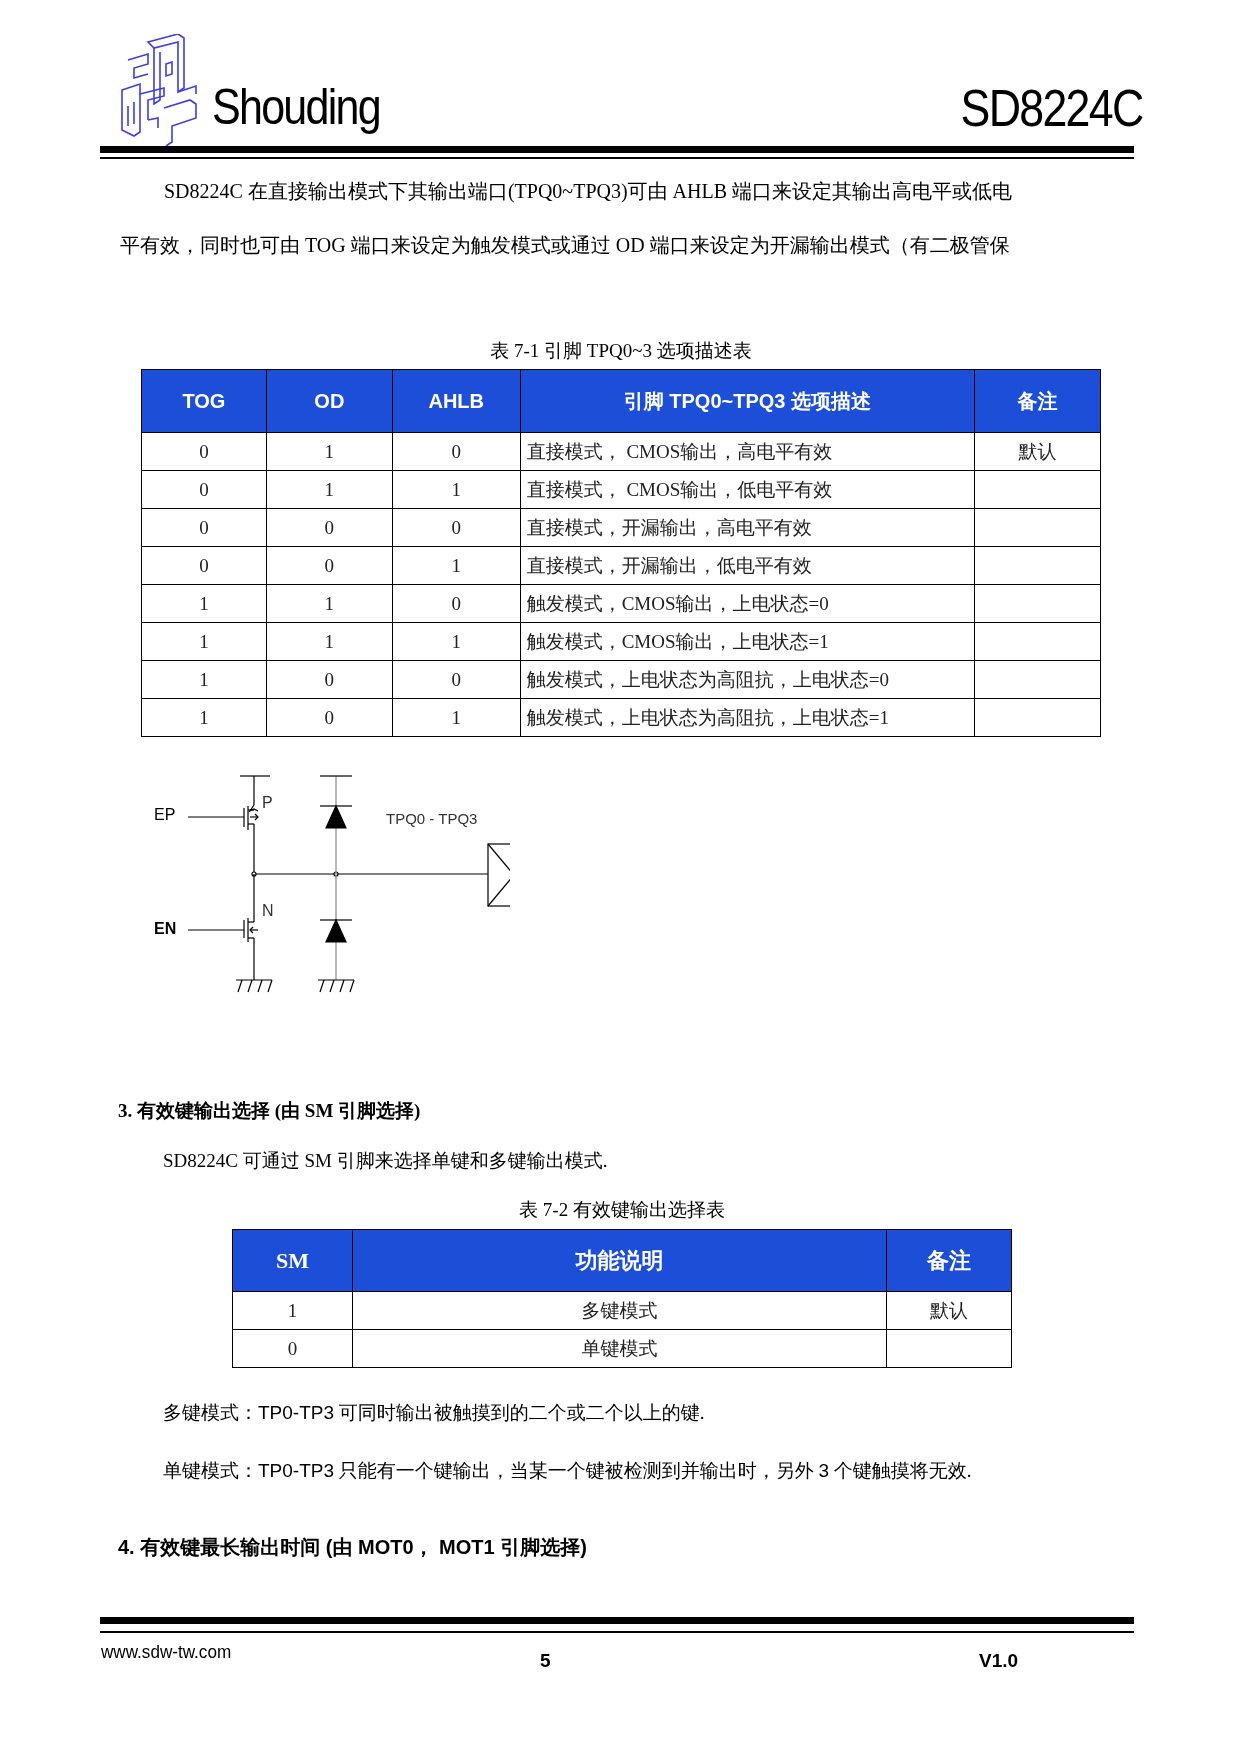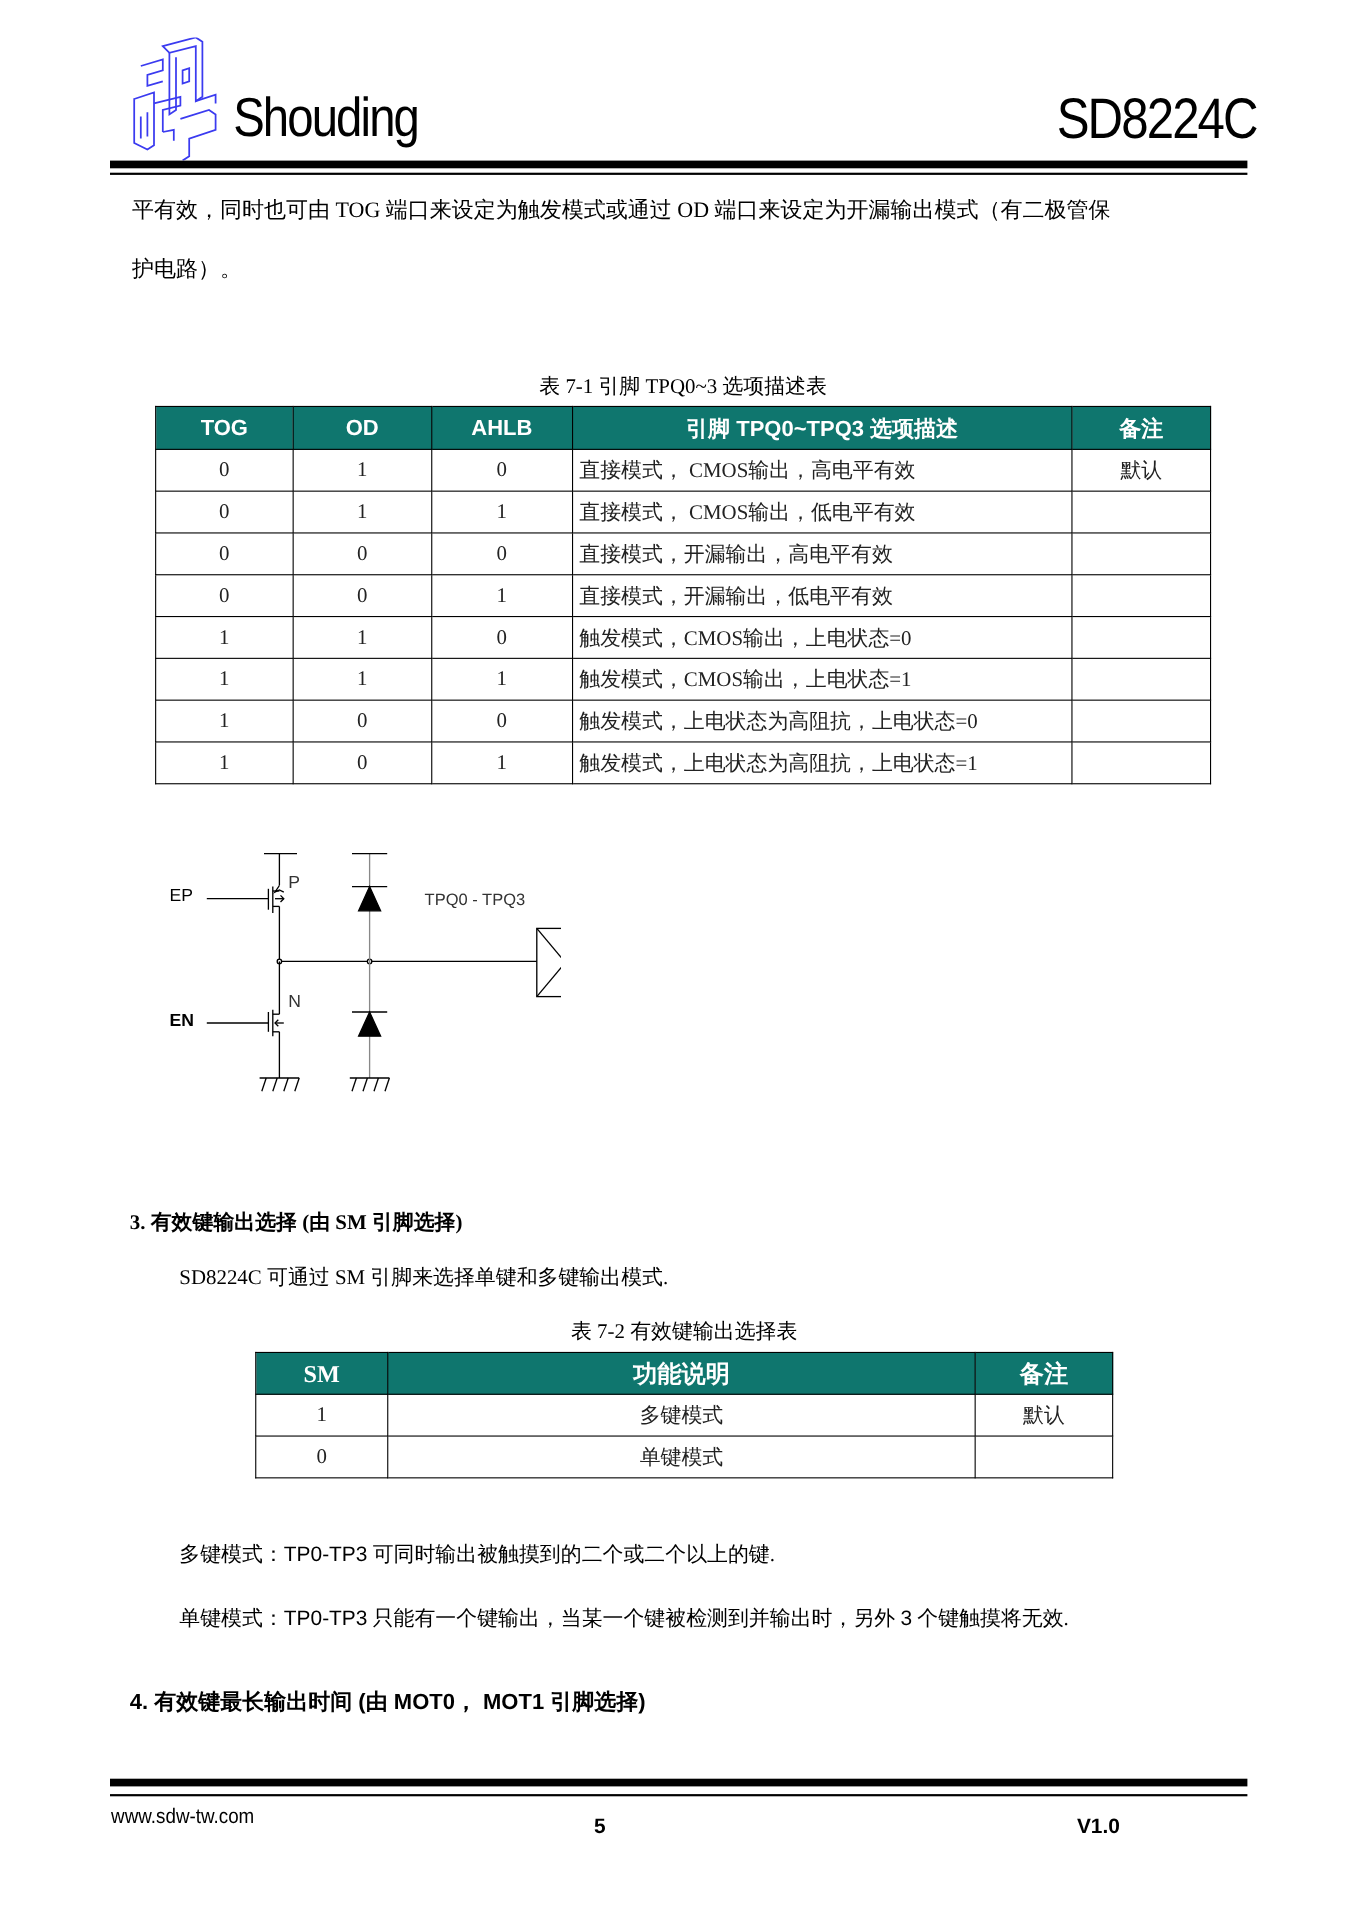--- a/index.html
+++ b/index.html
@@ -15,21 +15,21 @@
   .part { right:98px; top:78px; font-size:52px; letter-spacing:-2px; transform:scaleX(0.86); transform-origin:right top; }
   .rule-thick { left:100px; width:1034px; height:7px; background:#000; }
   .rule-thin { left:100px; width:1034px; height:2px; background:#000; }
 
   .para { left:120px; width:1010px; font-size:20px; line-height:54px; }
   .para .ind { padding-left:44px; }
 
   .caption { font-size:19px; text-align:center; }
 
   table.t { position:absolute; border-collapse:collapse; }
-  table.t th { background:#0f766e; color:#fff; font-weight:bold; border:1.5px solid #000; padding:0; }
+  table.t th { background:#1d4ed8; color:#fff; font-weight:bold; border:1.5px solid #000; padding:12px; }
   table.t td { border:1.5px solid #000; padding:0; font-size:19px; color:#222; }
   #t1 { left:141px; top:369px; width:960px; }
   #t1 th { height:38px; font-size:20px; font-family:"Liberation Sans","DejaVu Sans",sans-serif; }
   #t1 td { height:37px; text-align:center; }
   #t1 td.desc { text-align:left; padding-left:6px; }
 
   #t2 { left:232px; top:1229px; width:780px; }
   #t2 th { height:37px; font-size:22px;margin-left:44px; }
   #t2 td { height:37px; text-align:center; }
 
@@ -56,22 +56,22 @@
     <path d="M48 30 L54 28 L54 40 L48 42 Z"></path>
     <path d="M30 86 L40 84 L40 94"></path>
   </svg>
 </div>
 <div class="abs brand sans">Shouding</div>
 <div class="abs part sans">SD8224C</div>
 <div class="abs rule-thick" style="top:146px"></div>
 <div class="abs rule-thin" style="top:157px"></div>
 
 <div class="abs para" style="top:164px;">
+  <div class="ind">SD8224C 在直接输出模式下其输出端口(TPQ0~TPQ3)可由 AHLB 端口来设定其输出高电平或低电</div>
   <div>平有效，同时也可由 TOG 端口来设定为触发模式或通过 OD 端口来设定为开漏输出模式（有二极管保</div>
-  <div>护电路）。</div>
 </div>
 
 <div class="abs caption" style="left:141px; width:960px; top:338px;">表 7-1 引脚 TPQ0~3 选项描述表</div>
 <table class="t" id="t1">
   <colgroup>
       <col style="width:125px">
       <col style="width:126px">
       <col style="width:128px">
       <col style="width:455px">
       <col style="width:126px">

